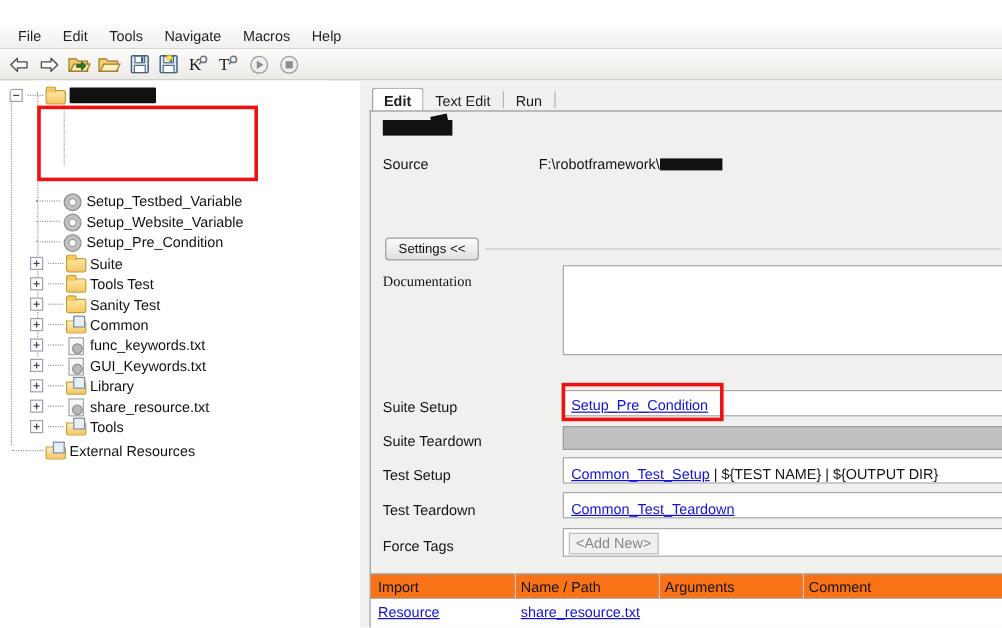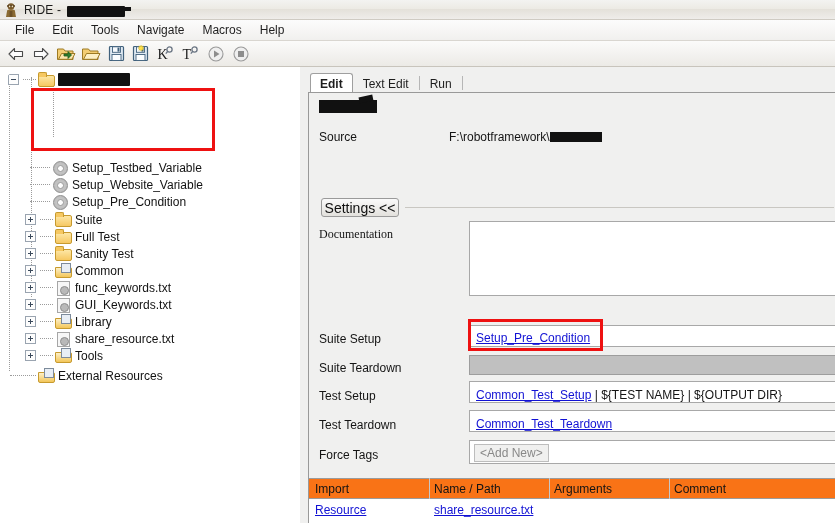--- a/index.html
+++ b/index.html
@@ -179,21 +179,21 @@
   .val {
     position: absolute; font-size: 12px; color: #141414; white-space: nowrap;
   }
   .redact-src {
     display: inline-block; width: 52px; height: 10px; background: #111; position: relative; top: 1px;
   }
   .btn-settings {
     position: absolute; left: 12px; top: 105px; width: 78px; height: 19px;
     background: linear-gradient(to bottom,#fafafa,#e3e1dd);
     border: 1px solid #9a9a9a; border-radius: 3px;
-    font-size: 14px; color: #111; display: flex; align-items: center; justify-content: center;
+    font-size: 11px; color: #111; display: flex; align-items: center; justify-content: center;
   }
   .settings-line {
     position: absolute; left: 96px; top: 114px; width: 429px; height: 1px; background: #c9c7c2;
   }
   .field {
     position: absolute; background: #ffffff; border: 1px solid #a8a8a8;
   }
   .field.gray { background: #c0c0c0; border: 1px solid #9d9d9d; }
   .field-text {
     position: absolute; font-size: 12px; white-space: nowrap;
@@ -224,35 +224,20 @@
   }
   .tbl-blank {
     position: absolute; left: 0; top: 426px; width: 526px; height: 30px; background: #fff;
   }
 </style>
 </head>
 <body>
 
 <div id="app">
 
-  <div class="titlebar">
-    <div class="title-icon">
-      <svg width="16" height="16" viewBox="0 0 16 16">
-        <ellipse cx="8" cy="4.5" rx="3.3" ry="3.2" fill="#7a5b2c"></ellipse>
-        <rect x="4" y="3" width="8" height="2" rx="1" fill="#5d4320"></rect>
-        <circle cx="6.6" cy="4.4" r="0.8" fill="#f2e6c8"></circle>
-        <circle cx="9.4" cy="4.4" r="0.8" fill="#f2e6c8"></circle>
-        <path d="M3 15 L4.2 8.2 Q8 6.2 11.8 8.2 L13 15 Z" fill="#8a6a33"></path>
-        <rect x="6.6" y="9" width="2.8" height="6" fill="#6d5127"></rect>
-      </svg>
-    </div>
-    <div class="title-text">
-      <span>RIDE - </span><span class="redact-title"></span>
-    </div>
-  </div>
 
   <div class="menubar">
     <div class="menu-item">File</div>
     <div class="menu-item">Edit</div>
     <div class="menu-item">Tools</div>
     <div class="menu-item">Navigate</div>
     <div class="menu-item">Macros</div>
     <div class="menu-item">Help</div>
   </div>
 
@@ -357,21 +342,21 @@
     <div class="tree-row" style="top:144px; left:25px;">
       <div class="expander plus"></div>
       <div class="dots-h"></div>
       <div class="ico ico-folder"></div>
       <span>Suite</span>
     </div>
     <div class="tree-row" style="top:161px; left:25px;">
       <div class="expander plus"></div>
       <div class="dots-h"></div>
       <div class="ico ico-folder"></div>
-      <span>Full Test</span>
+      <span>Tools Test</span>
     </div>
     <div class="tree-row" style="top:178px; left:25px;">
       <div class="expander plus"></div>
       <div class="dots-h"></div>
       <div class="ico ico-folder"></div>
       <span>Sanity Test</span>
     </div>
     <div class="tree-row" style="top:195px; left:25px;">
       <div class="expander plus"></div>
       <div class="dots-h"></div>

